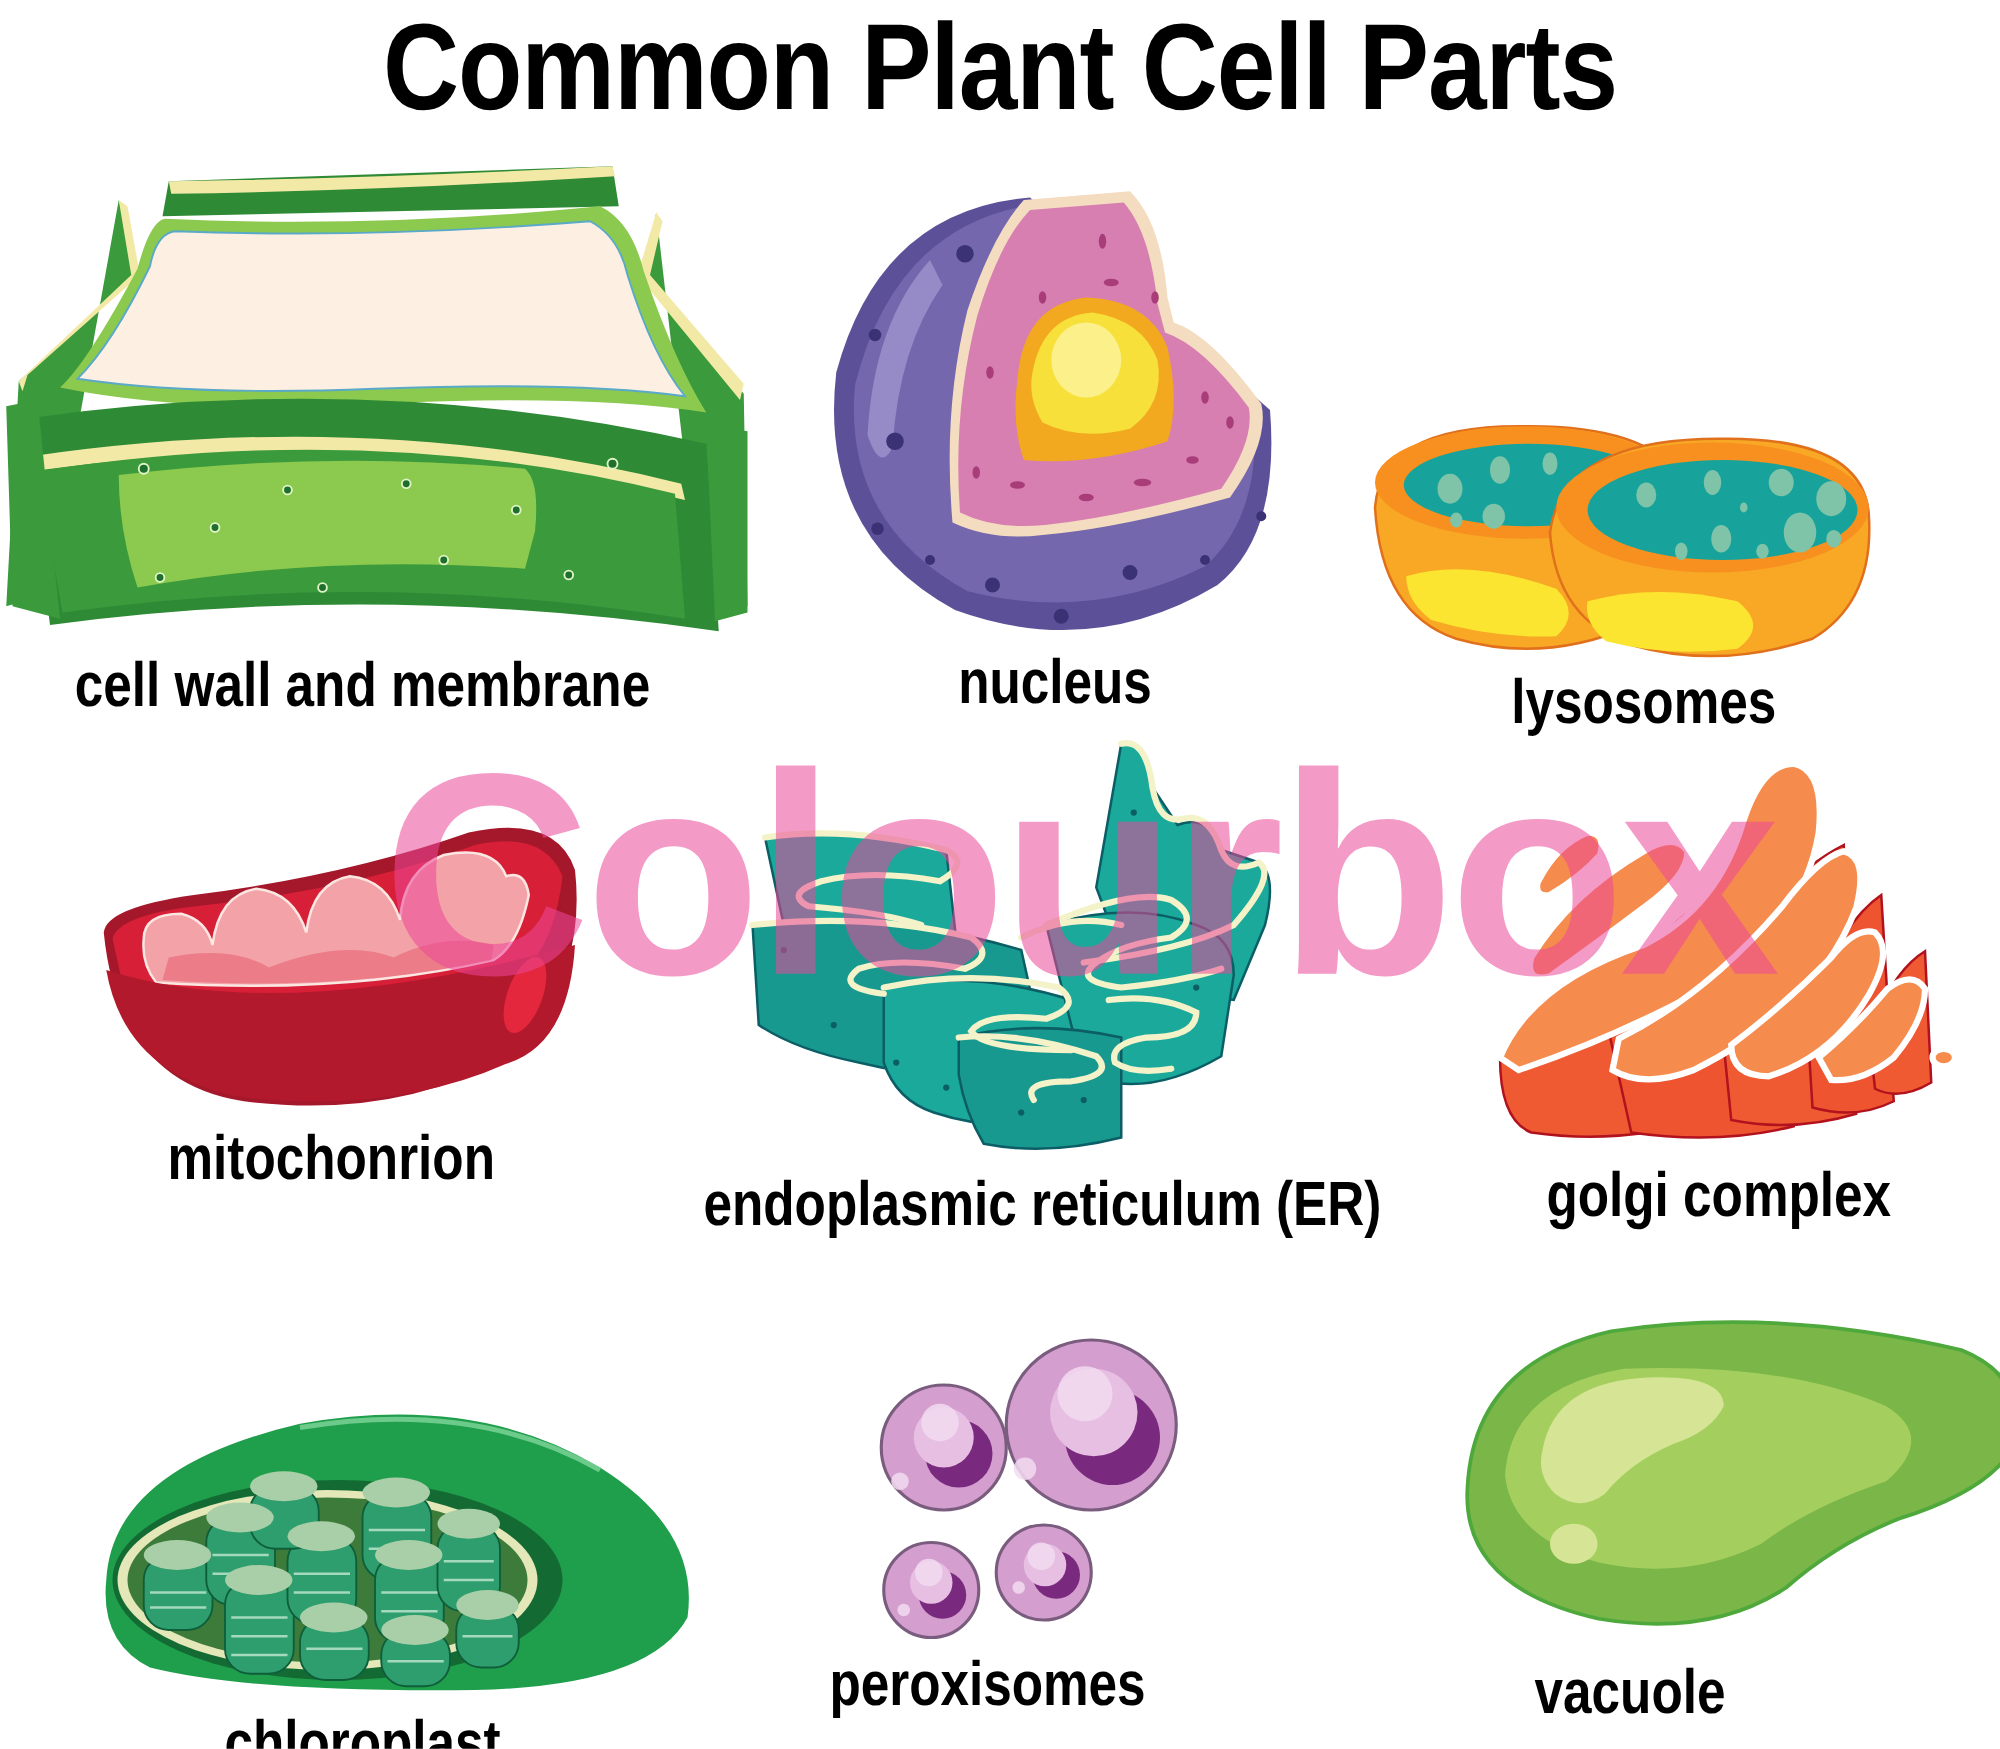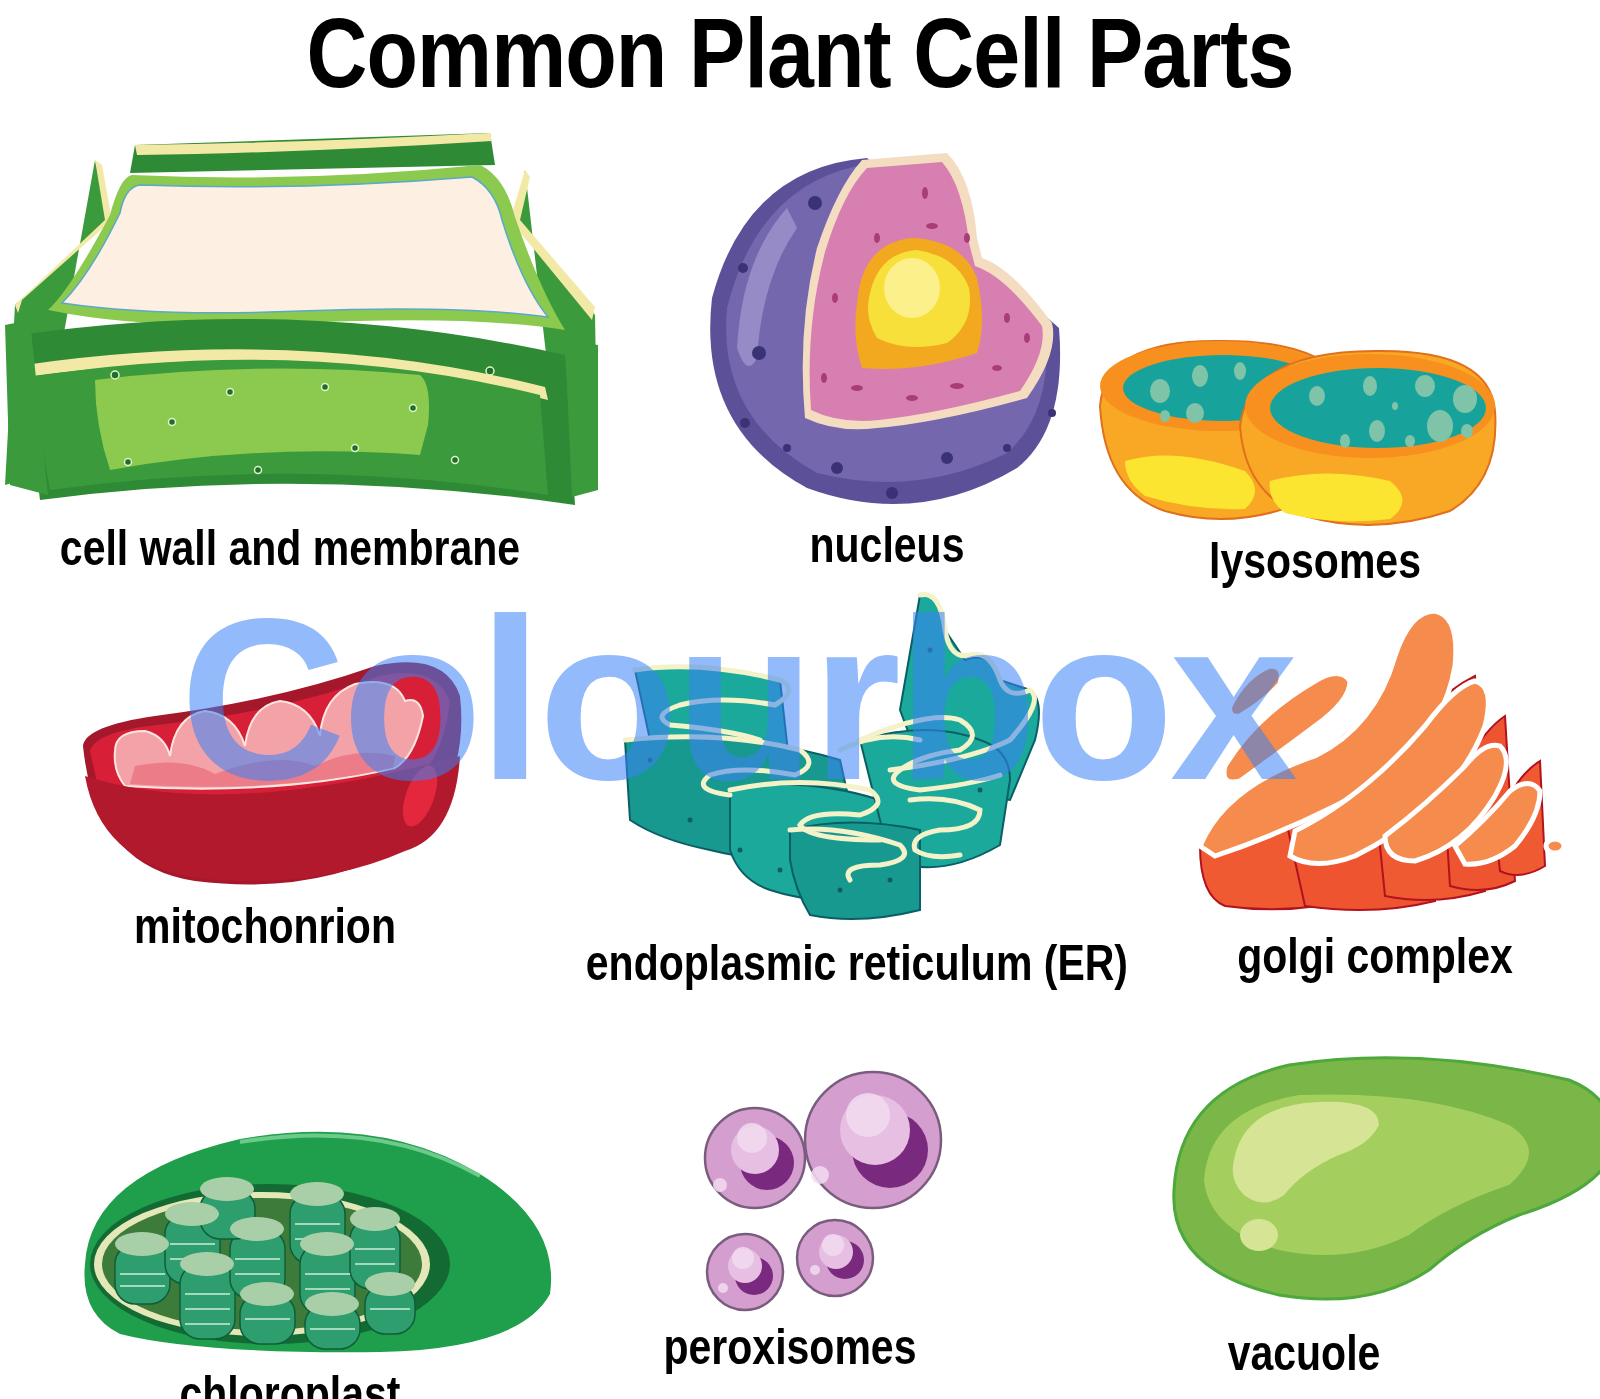--- a/index.html
+++ b/index.html
@@ -4,23 +4,23 @@
 <style>
   html, body { margin: 0; padding: 0; background: #ffffff; }
   body { width: 1600px; height: 1399px; position: relative; overflow: hidden; font-family: "Liberation Sans", sans-serif; }
   .title {
     position: absolute; left: 0; top: 4px; width: 1600px; text-align: center;
     font-family: "Liberation Sans", sans-serif; font-weight: 700; font-size: 98px;
     letter-spacing: -1px; color: #000; transform: scaleX(0.86); transform-origin: center top;
     line-height: 1.0;
   }
   .watermark {
-    position: absolute; left: 180px; top: 585px; width: 1240px; text-align: left;
+    position: absolute; left: 180px; top: 585px; width: 1240px; text-align: right;
     font-family: "Liberation Sans", sans-serif; font-weight: 700; font-size: 230px;
-    color: #3b82f6; opacity: 0.55; letter-spacing: -4px; line-height: 1; pointer-events: none;
+    color: #ec4899; opacity: 0.55; letter-spacing: -4px; line-height: 1; pointer-events: none;
     z-index: 5;
   }
   .part { position: absolute; }
   .part svg { position: absolute; left: 0; top: 0; overflow: visible; }
   .label {
     position: absolute; white-space: nowrap; font-family: "Liberation Sans", sans-serif;
     font-weight: 700; font-size: 50px; color: #000; line-height: 1;
     transform: scaleX(0.82); transform-origin: center top; text-align: center;
     z-index: 6;
   }
@@ -59,21 +59,21 @@
         <circle cx="490" cy="246" r="4"></circle>
       <circle cx="128" cy="337" r="3.5"></circle>
         <circle cx="258" cy="345" r="3.5"></circle>
         <circle cx="355" cy="323" r="3.5"></circle>
         <circle cx="455" cy="335" r="3.5"></circle>
     </g>
   </svg>
   <div class="label" style="left:0;top:398px;width:580px;">cell wall and membrane</div>
 </div>
 
-<div class="part" style="left:687px;top:148px;width:400px;height:440px;">
+<div class="part" style="left:644px;top:148px;width:400px;height:440px;">
   <svg width="400" height="370" viewBox="0 0 400 370">
     <path d="M180 10 Q60 20 25 150 Q10 280 120 340 Q230 380 330 320 Q380 280 372 180 L180 10 Z" fill="#5c5099"></path>
     <path d="M170 18 Q70 40 40 160 Q30 270 130 325 Q230 350 320 305 Q360 270 360 200 L170 18 Z" fill="#7467ae"></path>
     <path d="M100 60 Q55 110 50 200 Q60 230 70 210 Q75 130 110 80 Z" fill="#968bc7"></path>
 
     <path d="M175 12 L260 5 Q285 30 290 90 L295 110 Q325 120 365 175 Q372 205 340 250 Q250 275 190 280 Q150 285 118 270 Q110 180 130 100 Q150 40 175 12 Z" fill="#f4dcc0"></path>
     <path d="M180 20 L255 14 Q276 38 282 95 L288 118 Q318 128 355 178 Q360 204 333 243 Q250 266 192 272 Q152 276 124 262 Q118 180 138 104 Q156 45 180 20 Z" fill="#d77fb0"></path>
     <path d="M170 155 Q175 95 225 90 Q275 92 290 130 Q300 175 290 205 Q230 225 175 220 Q165 190 170 155 Z" fill="#f2a91f"></path>
     <path d="M182 150 Q190 105 230 102 Q270 108 282 140 Q288 175 260 195 Q220 205 190 190 Q178 170 182 150 Z" fill="#f7e03a"></path>
     <ellipse cx="225" cy="140" rx="28" ry="30" fill="#fbf08a"></ellipse>
@@ -150,21 +150,21 @@
     <path d="M8 90 Q10 70 80 60 Q200 45 300 10 Q370 -5 385 40 Q395 130 330 190 Q240 240 120 225 Q20 210 8 90 Z" fill="#a5172a"></path>
     <path d="M15 95 Q20 75 90 68 Q210 55 305 20 Q360 8 375 45 Q370 90 350 115 Q200 150 25 140 Z" fill="#d72037"></path>
     <path d="M40 95 Q40 75 70 75 Q90 80 95 100 Q100 60 130 55 Q160 58 170 90 Q175 50 205 45 Q235 48 245 80 Q248 40 280 28 Q320 20 330 45 Q345 40 348 60 Q340 100 320 112 Q200 140 50 130 Q38 115 40 95 Z" fill="#f3a3a7" stroke="#fbe6e2" stroke-width="2"></path>
     <path d="M60 110 Q110 100 140 118 Q200 95 240 110 Q280 90 320 100 L318 112 Q200 138 55 128 Z" fill="#e76b7a" opacity="0.7"></path>
     <path d="M10 120 Q150 165 385 100 Q380 180 330 195 Q240 235 120 222 Q25 205 10 120 Z" fill="#b3192d"></path>
     <ellipse cx="345" cy="140" rx="14" ry="32" fill="#e5273d" transform="rotate(20 345 140)"></ellipse>
   </svg>
   <div class="label" style="left:-10px;top:245px;width:400px;">mitochonrion</div>
 </div>
 
-<div class="part" style="left:540px;top:590px;width:620px;height:410px;">
+<div class="part" style="left:517px;top:590px;width:620px;height:410px;">
   <svg width="560" height="330" viewBox="0 0 560 330">
     <g stroke="#0b5e65" stroke-width="2">
       <path d="M95 80 Q160 70 240 90 L250 180 Q180 200 130 210 L110 150 Z" fill="#1aa99b"></path>
       <path d="M380 5 Q400 0 405 40 L425 70 Q450 60 460 90 L490 100 Q505 110 495 150 L470 210 L390 200 L360 120 Z" fill="#1aa99b"></path>
       <path d="M85 150 Q200 140 300 170 L320 260 Q250 280 170 260 Q120 250 90 230 Z" fill="#18998f"></path>
       <path d="M190 200 Q260 185 340 210 L355 300 Q290 320 230 300 Q200 290 190 260 Z" fill="#1aa99b"></path>
       <path d="M320 150 Q390 130 440 150 Q470 160 470 190 L460 255 Q400 290 350 270 Z" fill="#1aa99b"></path>
       <path d="M250 240 Q310 225 380 240 L380 320 Q320 335 270 325 Q255 300 250 270 Z" fill="#18998f"></path>
     </g>
     <g fill="none" stroke="#f3f2c8" stroke-width="5" stroke-linecap="round">

